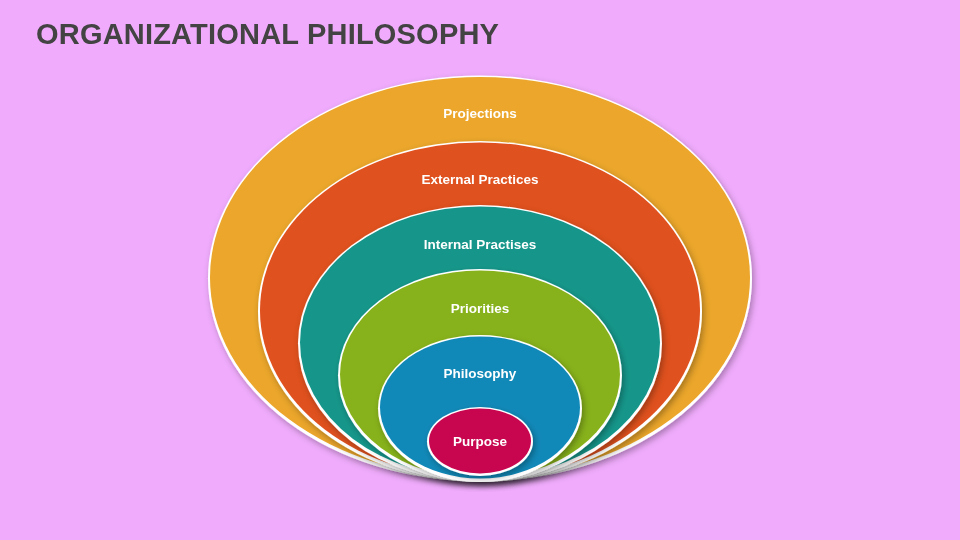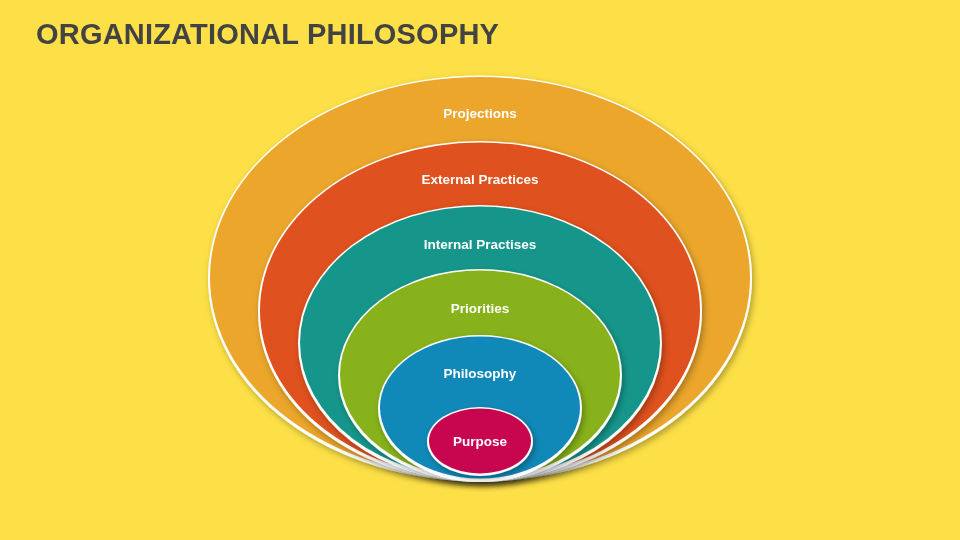--- a/index.html
+++ b/index.html
@@ -14,21 +14,21 @@
     font-family: "Liberation Sans", sans-serif;
     overflow: hidden;
     position: relative;
   }
 
   #slide {
     position: absolute;
     left: 0; top: 0;
     width: 960px;
     height: 540px;
-    background: #fde047;
+    background: #f0abfc;
   }
 
   #page-title {
     position: absolute;
     left: 36px;
     top: 18px;
     font-size: 29px;
     font-weight: bold;
     letter-spacing: 0.2px;
     color: #434343;

